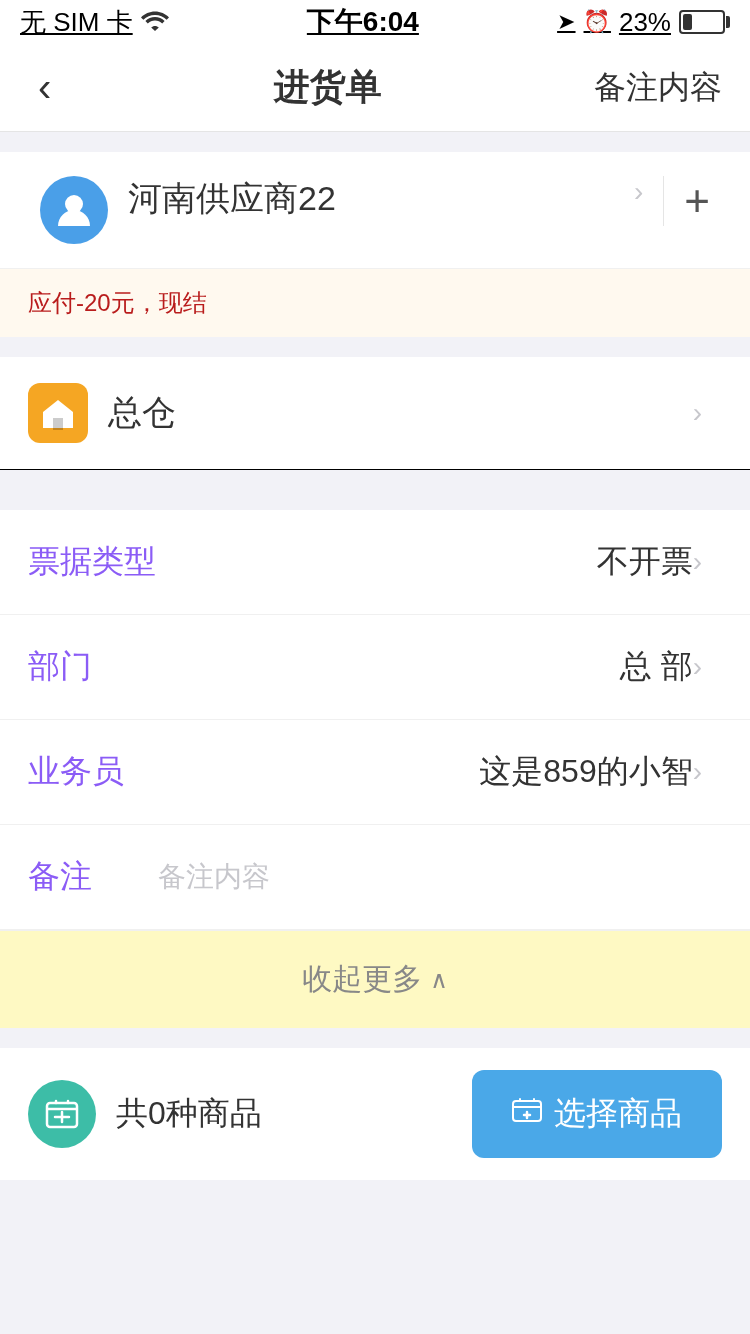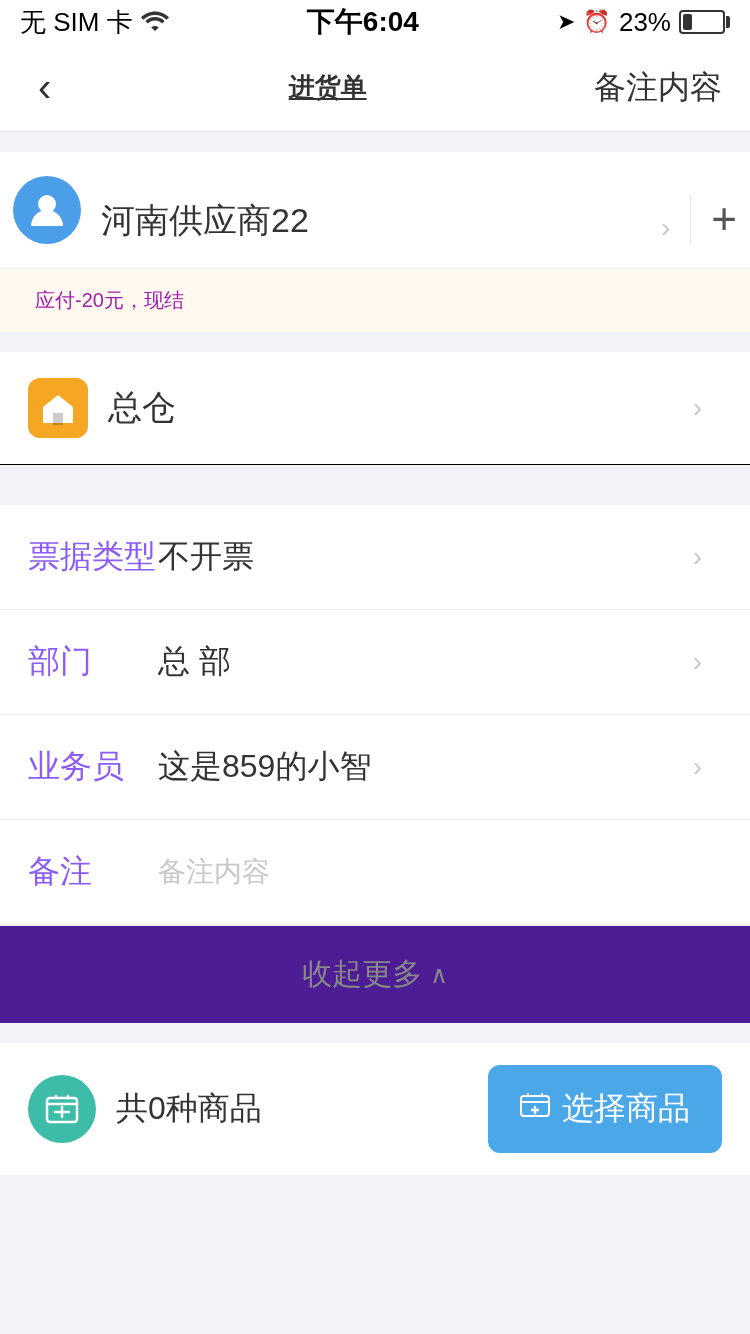--- a/index.html
+++ b/index.html
@@ -16,20 +16,21 @@
     
     .status-bar {
       height: 44px;
       background: #fff;
       display: flex;
       align-items: center;
       justify-content: space-between;
       padding: 0 20px;
       font-size: 28px;
       font-weight: 500;
+      text-decoration: underline;
     }
     .status-left {
       display: flex;
       align-items: center;
       gap: 8px;
       font-size: 26px;
     }
     .status-center {
       font-size: 28px;
       font-weight: 600;
@@ -78,24 +79,23 @@
       padding: 0 28px;
       border-bottom: 1px solid #e5e5e5;
     }
     .nav-back {
       font-size: 40px;
       color: #333;
       cursor: pointer;
       padding: 10px;
     }
     .nav-title {
-      font-size: 26px;
+      font-size: 36px;
       font-weight: 600;
       color: #333;
-      text-decoration: underline;
     }
     .nav-action {
       font-size: 32px;
       color: #333;
       cursor: pointer;
     }
 
     
     .section-divider {
       height: 20px;
@@ -104,22 +104,22 @@
 
     
     .card-section {
       background: #fff;
       margin-bottom: 0;
     }
 
     
     .supplier-row {
       display: flex;
-      align-items: flex-end;
-      padding: 24px 13px;
+      align-items: flex-start;
+      padding: 24px 40px;
       border-bottom: 1px solid #f0f0f0;
     }
     .supplier-avatar {
       width: 68px;
       height: 68px;
       border-radius: 50%;
       background: #4a9fe8;
       display: flex;
       align-items: center;
       justify-content: center;
@@ -140,23 +140,23 @@
     .plus-icon {
       font-size: 44px;
       color: #555;
       padding-left: 20px;
       border-left: 1px solid #e5e5e5;
     }
 
     
     .notice-banner {
       background: #fff9ef;
-      padding: 18px 35px;
-      font-size: 20px;
-      color: #a21caf;
+      padding: 18px 28px;
+      font-size: 24px;
+      color: #b91c1c;
     }
 
     
     .warehouse-row {
       display: flex;
       align-items: center;
       padding: 26px 28px;
       background: #fff;
       border-bottom: 1px solid #000000;
     }
@@ -191,30 +191,31 @@
     .form-label {
       font-size: 32px;
       color: #8b5cf6;
       width: 130px;
       flex-shrink: 0;
     }
     .form-value {
       flex: 1;
       font-size: 32px;
       color: #333;
+      text-align: right;
     }
     .form-placeholder {
       flex: 1;
       font-size: 28px;
       color: #c7c7cc;
     }
 
     
     .collapse-toggle {
-      background: #4c1d95;
+      background: #fef9c3;
       display: flex;
       align-items: center;
       justify-content: center;
       padding: 28px;
       border-top: 1px solid #f0f0f0;
     }
     .collapse-text {
       font-size: 30px;
       color: #888;
     }
@@ -250,21 +251,21 @@
       text-align: right;
     }
     .product-left {
       display: flex;
       align-items: center;
     }
     .select-product-btn {
       background: #4aa8e8;
       color: #fff;
       font-size: 32px;
-      padding: 22px 32px;
+      padding: 22px 40px;
       border-radius: 12px;
       display: flex;
       align-items: center;
       gap: 12px;
       cursor: pointer;
       border: none;
     }
     .select-icon {
       font-size: 30px;
     }

